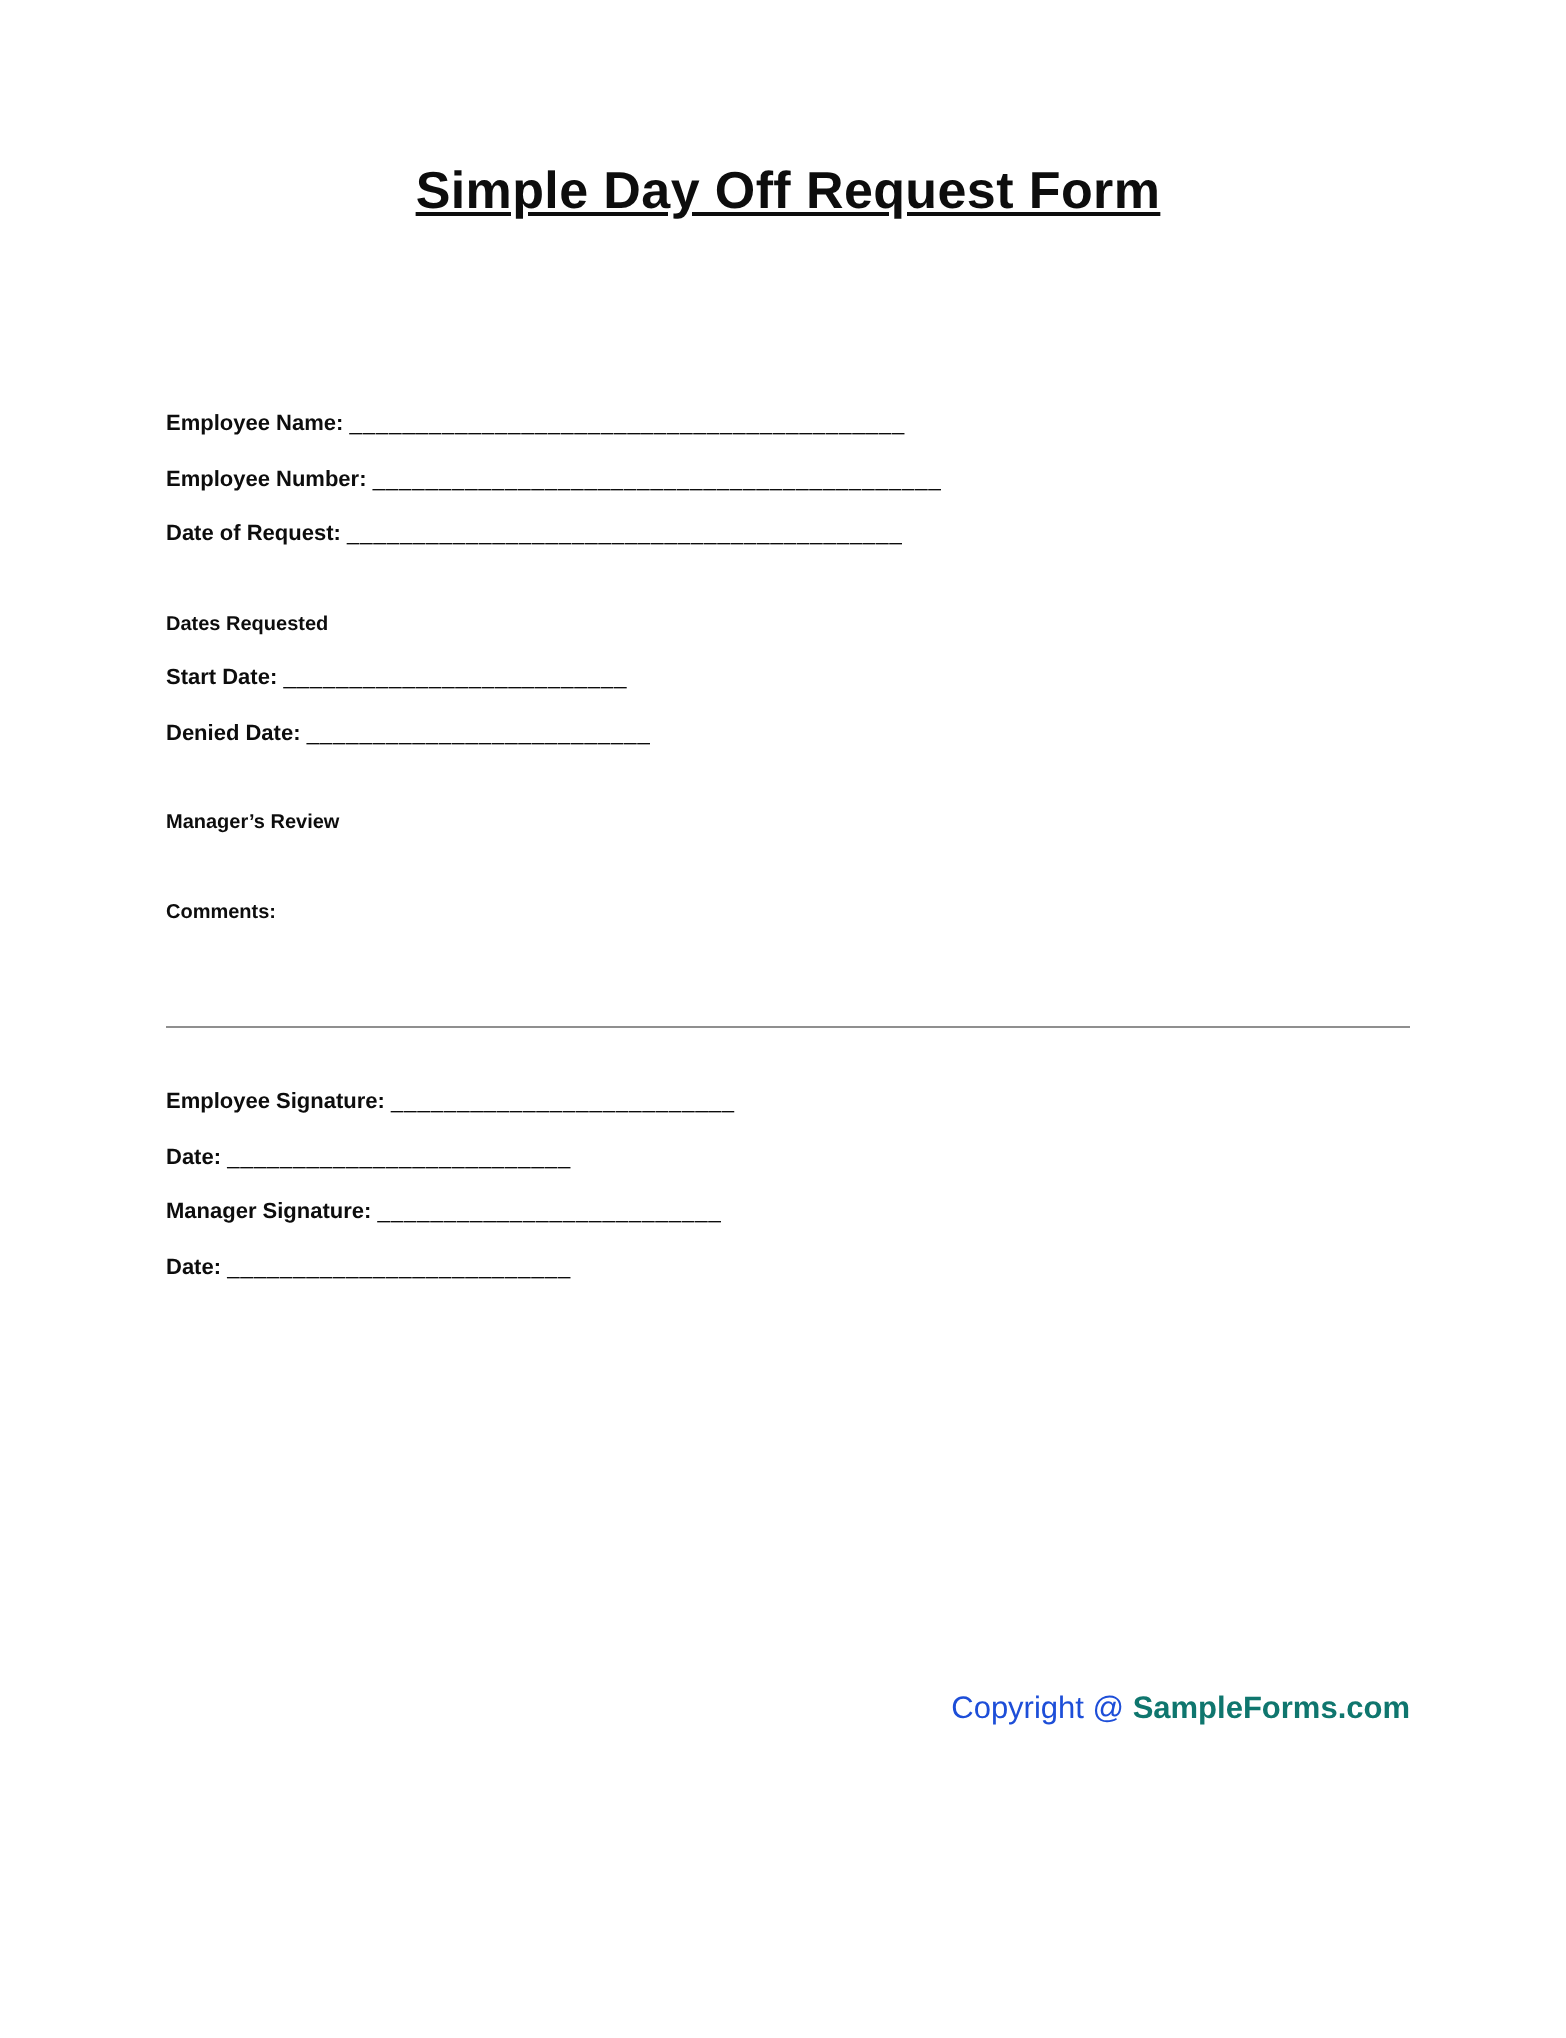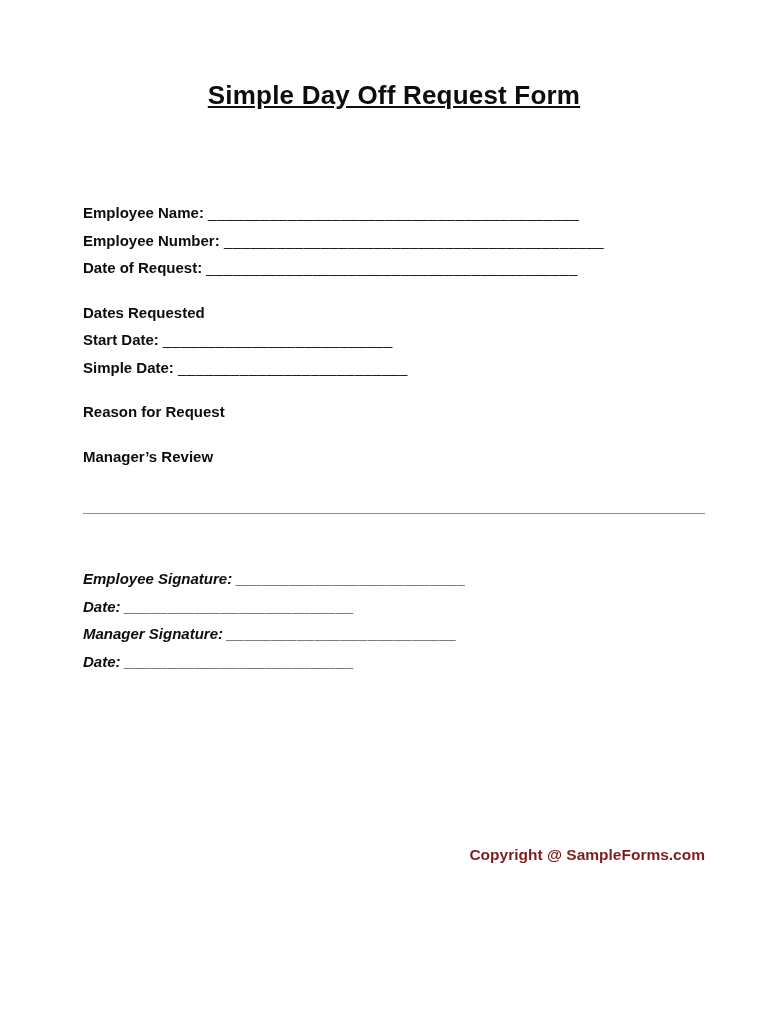--- a/index.html
+++ b/index.html
@@ -24,34 +24,34 @@
     text-align: center;
     font-size: 26px;
     font-weight: 700;
     text-decoration: underline;
     letter-spacing: 0.2px;
   }
   .top-fields {
     margin-top: 88px;
   }
   .row {
-    font-size: 15px;
+    font-size: 11px;
     line-height: 27.5px;
     white-space: nowrap;
   }
   .lbl {
     font-weight: 700;
   }
   .line {
     font-weight: 400;
     letter-spacing: 0.5px;
   }
   .section-heading {
     margin-top: 17px;
-    font-size: 15px;
+    font-size: 10px;
     font-weight: 700;
     line-height: 27.5px;
   }
   ul.options {
     margin: 10px 0 0 0;
     padding-left: 50px;
     list-style-type: disc;
   }
   ul.options li {
     font-size: 15px;
@@ -59,32 +59,31 @@
     line-height: 27.5px;
     padding-left: 4px;
   }
   .comments-line {
     margin-top: 42px;
     width: 100%;
     border-bottom: 1px solid #8f8f8f;
     height: 1px;
   }
   .signatures {
-    margin-top: 51px;
-    font-style: italic;
+    margin-top: 24px;
   }
   .footer {
     position: absolute;
     right: 78px;
     bottom: 36px;
     font-size: 15.5px;
   }
   .footer .copyright {
-    color: #7f1d1d;
-    font-weight: 700;
+    color: #1d4ed8;
+    font-weight: 400;
   }
   .footer a.brand-link {
     font-weight: 700;
     text-decoration: none;
     cursor: pointer;
   }
 </style>
 </head>
 <body>
 
@@ -107,34 +106,34 @@
     </div>
   </div>
 
   <div>
     <div class="section-heading">Dates Requested</div>
     <div class="row">
       <span class="lbl">Start Date:</span>
       <span class="line">__________________________</span>
     </div>
     <div class="row">
-      <span class="lbl">Simple Date:</span>
+      <span class="lbl">Denied Date:</span>
       <span class="line">__________________________</span>
     </div>
   </div>
 
   <div>
-    <div class="section-heading">Reason for Request</div>
   </div>
 
   <div>
     <div class="section-heading">Manager’s Review</div>
   </div>
 
   <div>
+    <div class="section-heading">Comments:</div>
     <div class="comments-line"></div>
   </div>
 
   <div class="signatures">
     <div class="row">
       <span class="lbl">Employee Signature:</span>
       <span class="line">__________________________</span>
     </div>
     <div class="row">
       <span class="lbl">Date:</span>
@@ -144,16 +143,16 @@
       <span class="lbl">Manager Signature:</span>
       <span class="line">__________________________</span>
     </div>
     <div class="row">
       <span class="lbl">Date:</span>
       <span class="line">__________________________</span>
     </div>
   </div>
 
   <div class="footer">
-    <span class="copyright">Copyright @ </span><a class="brand-link" href="#" style="color: #7f1d1d;">SampleForms.com</a>
+    <span class="copyright">Copyright @ </span><a class="brand-link" href="#" style="color: #0f766e;">SampleForms.com</a>
   </div>
 
 </div>
 
 </body></html>

